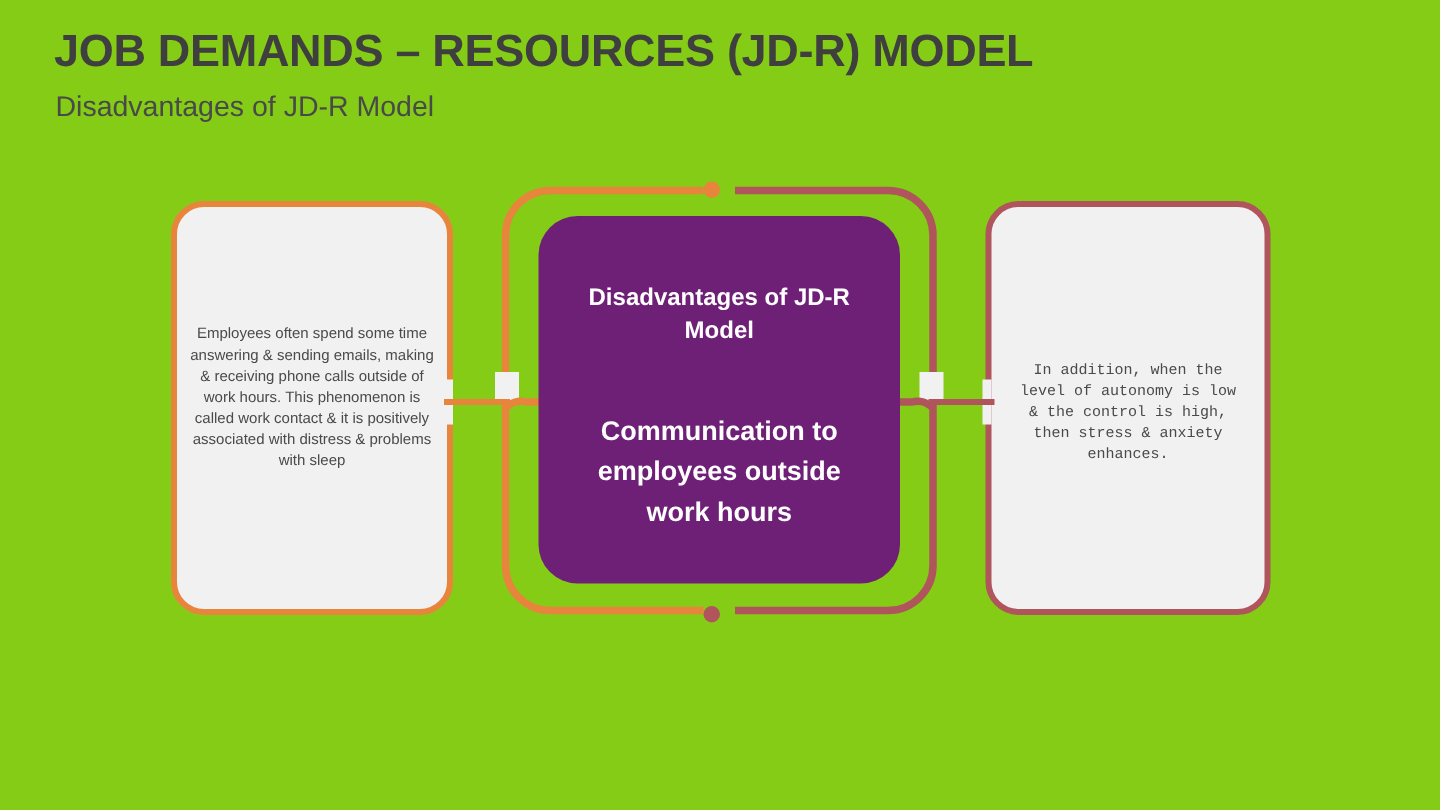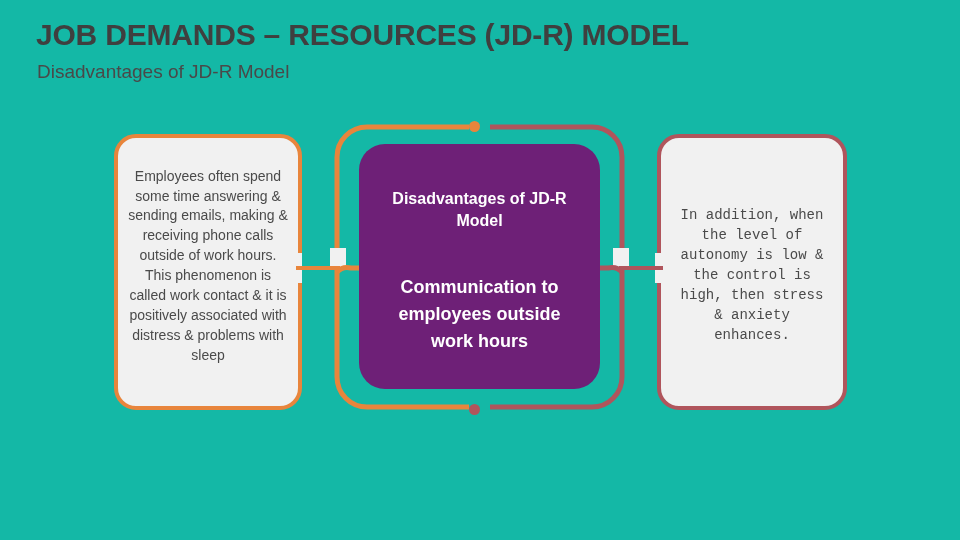--- a/index.html
+++ b/index.html
@@ -4,21 +4,21 @@
 <style>
   html, body {
     margin: 0;
     padding: 0;
     background: #ffffff;
   }
   .slide {
     position: relative;
     width: 960px;
     height: 540px;
-    background: #14b8a6;
+    background: #84cc16;
     overflow: hidden;
     font-family: "Liberation Sans", sans-serif;
   }
 
   
   .title {
     position: absolute;
     left: 36px;
     top: 18px;
     font-size: 30px;
@@ -41,21 +41,21 @@
   .card {
     position: absolute;
     box-sizing: border-box;
     border-radius: 22px;
     background: #f1f1f1;
     display: flex;
     align-items: center;
     justify-content: center;
   }
   .card .card-text {
-    font-size: 14px;
+    font-size: 10px;
     line-height: 1.42;
     color: #4a4a4a;
     text-align: center;
     padding: 0 12px;
   }
 
   #card-left {
     left: 114px;
     top: 134px;
     width: 188px;

